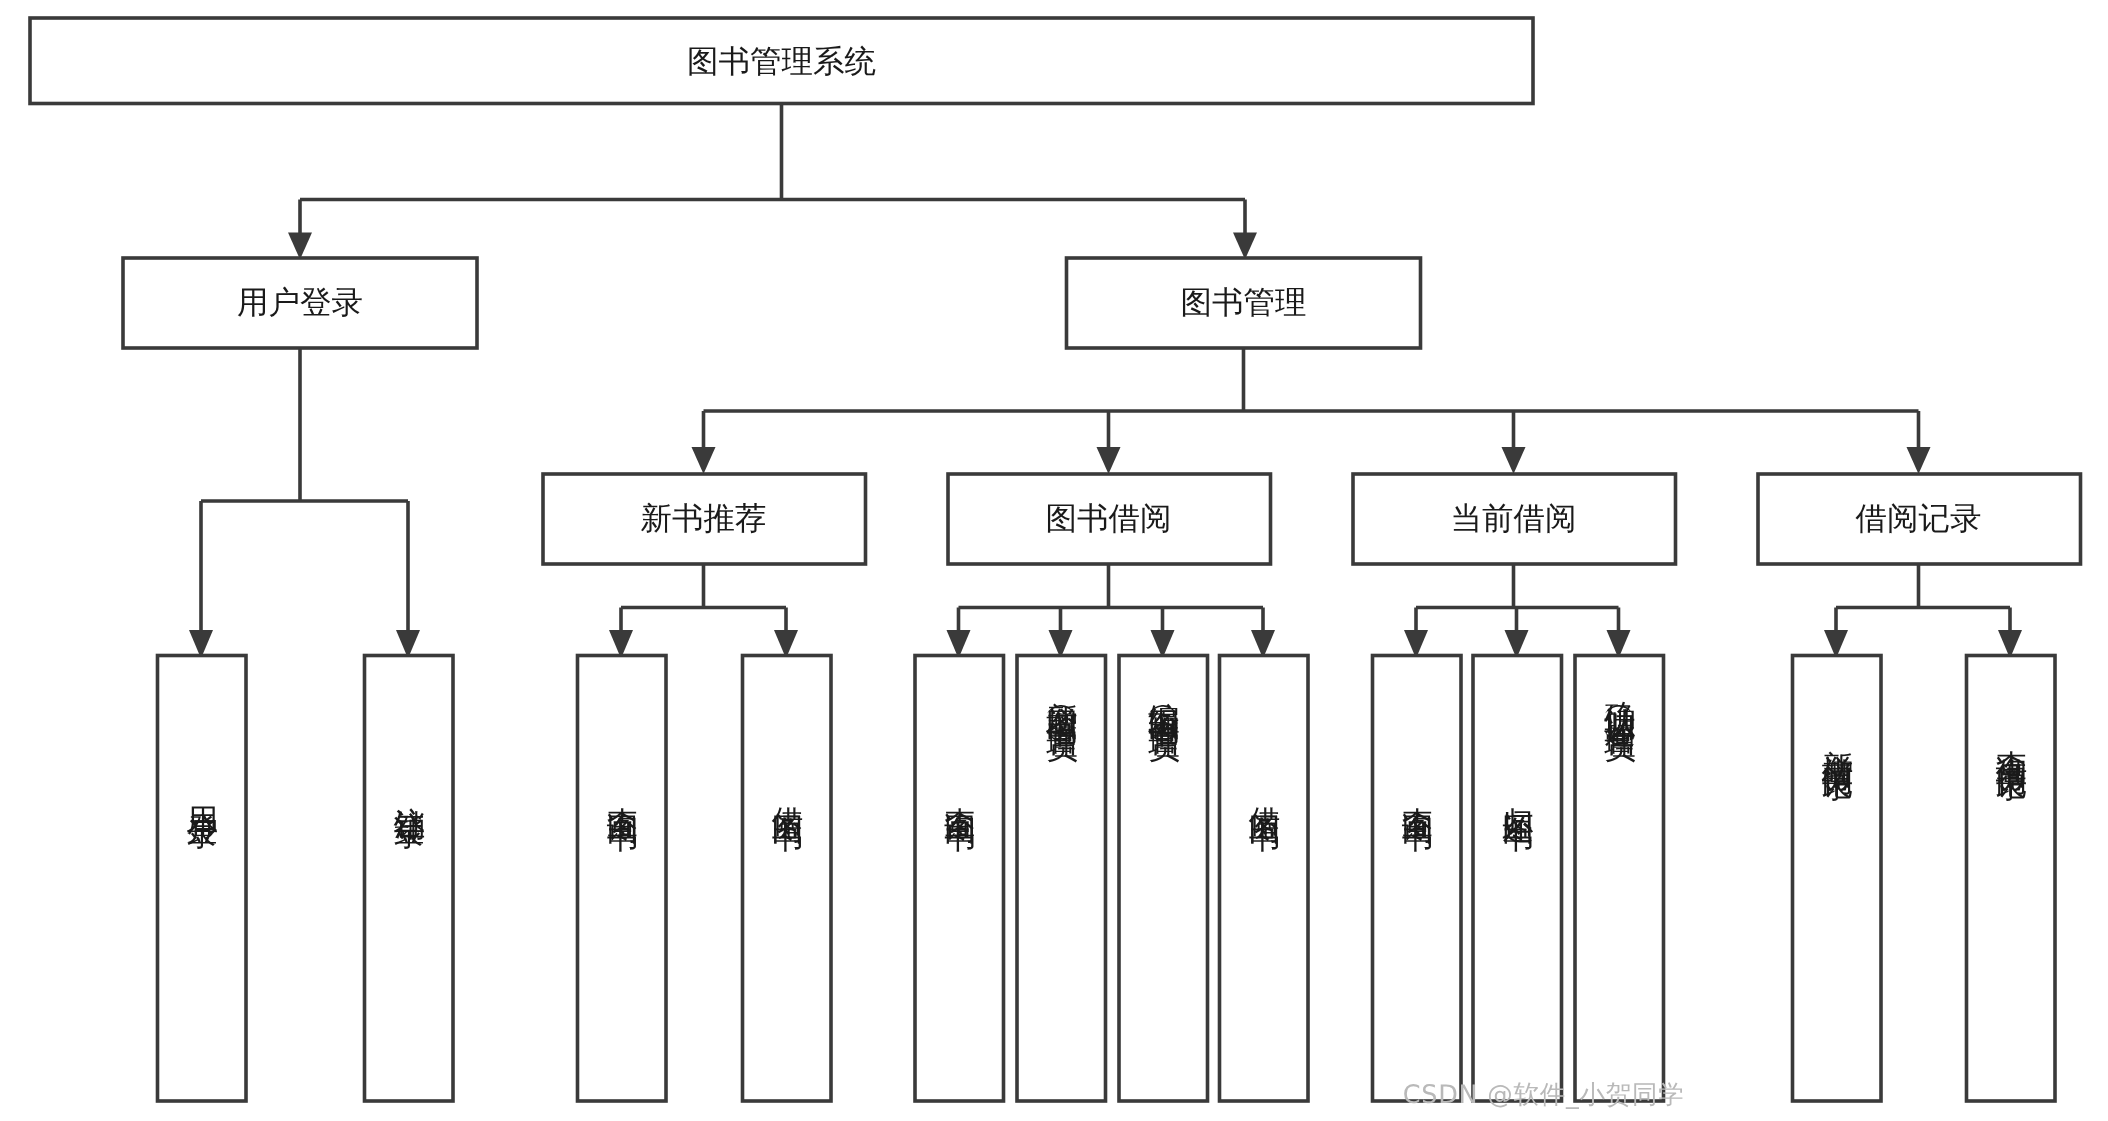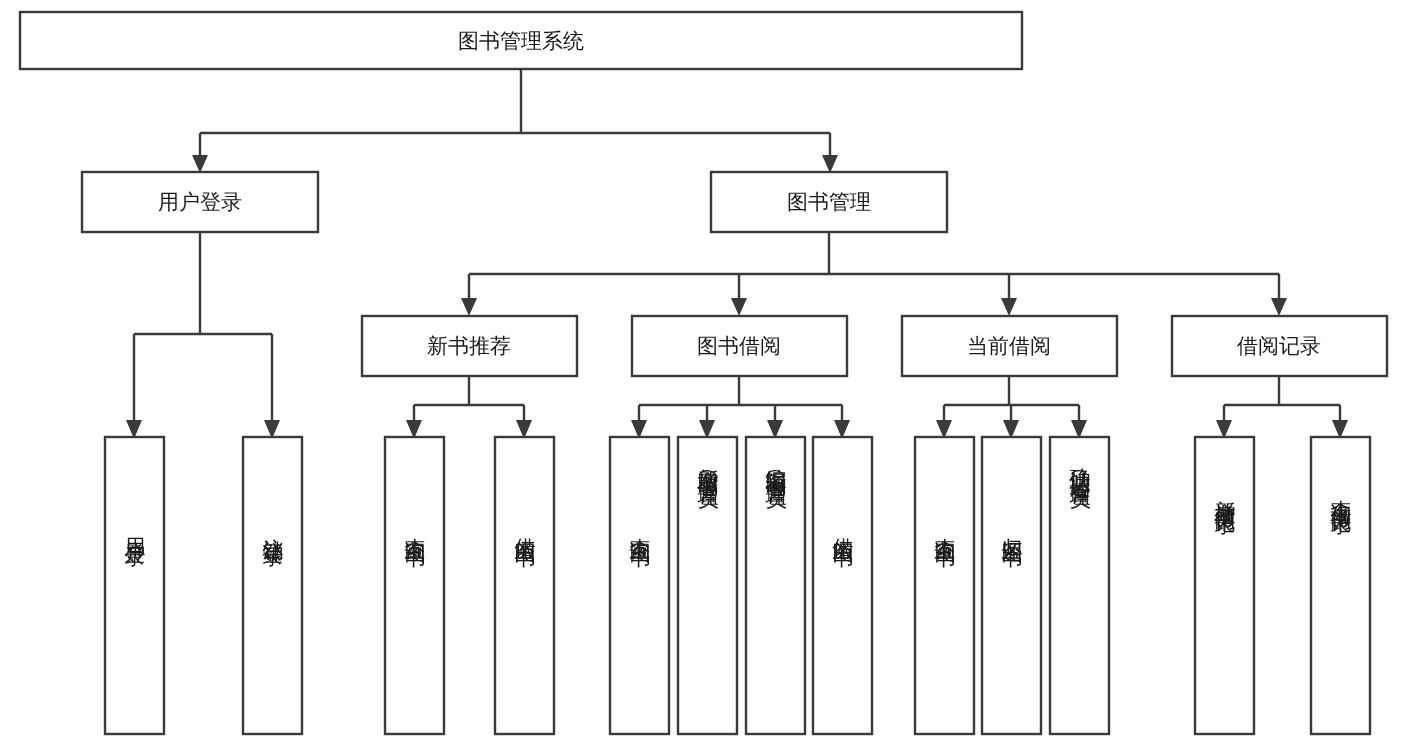--- a/index.html
+++ b/index.html
@@ -209,13 +209,14 @@
     <span class="vlabel" style="margin-top:14px;">确认归还（管理员）</span>
   </div>
 
   <div class="vlabel-wrap" style="left:1195px; top:437px; width:59px; height:297px;">
     <span class="vlabel" style="margin-top:46px;">新增借阅记录</span>
   </div>
   <div class="vlabel-wrap" style="left:1311px; top:437px; width:59px; height:297px;">
     <span class="vlabel" style="margin-top:46px;">查询借阅记录</span>
   </div>
 
+  <div class="watermark">CSDN @软件_小贺同学</div>
 </div>
 
 </body></html>

